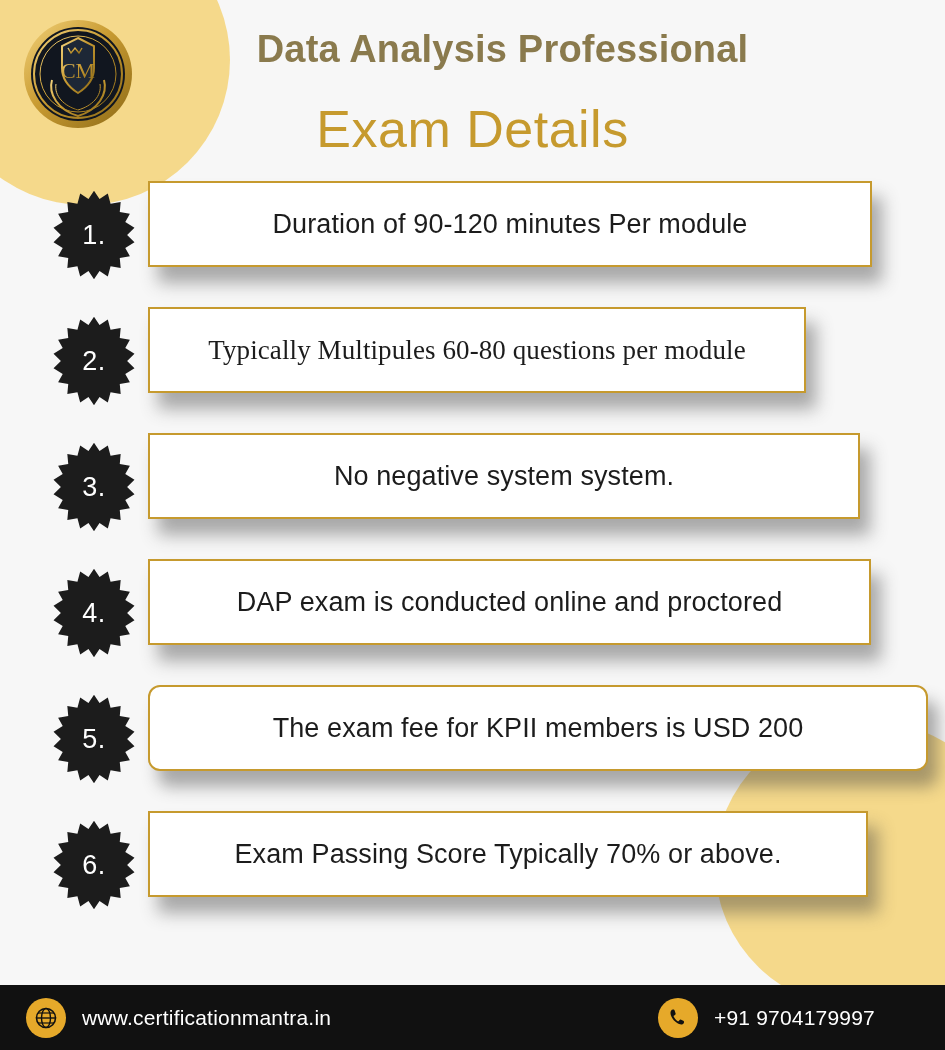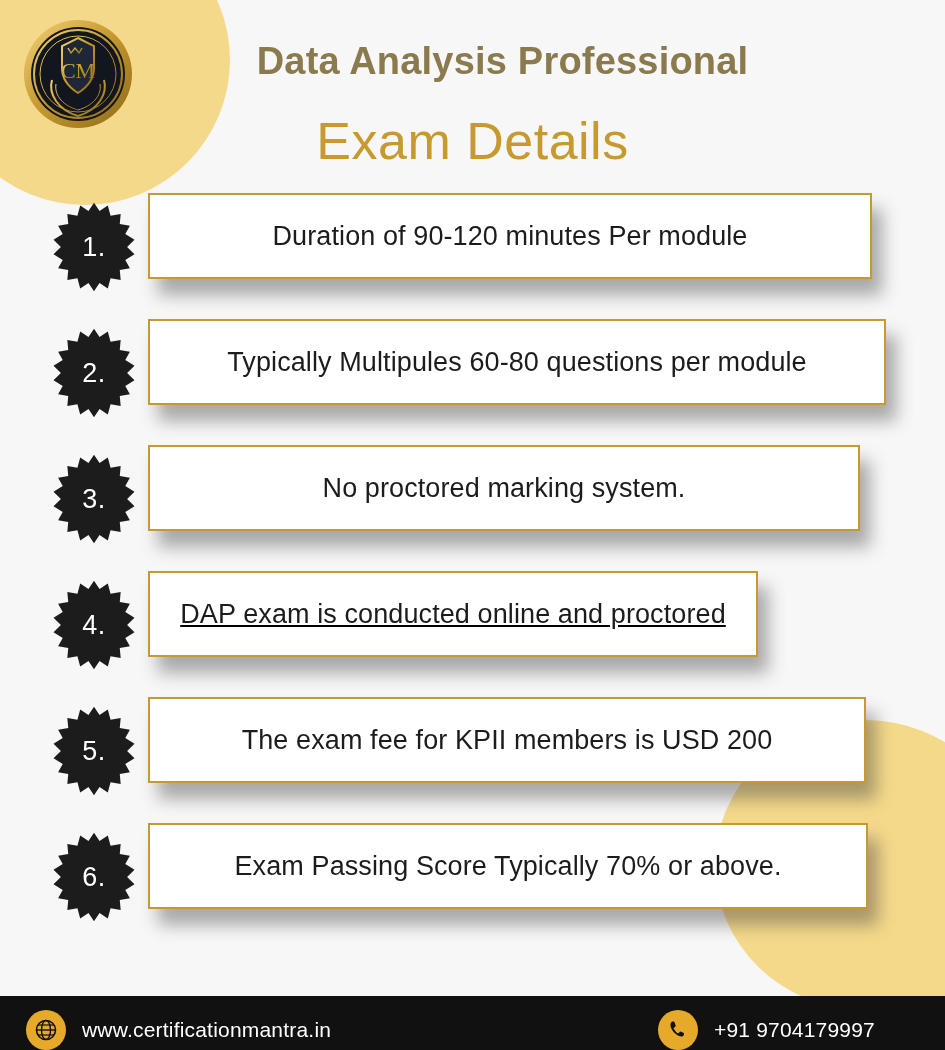--- a/index.html
+++ b/index.html
@@ -61,21 +61,21 @@
     top: 18px;
     width: 112px;
     height: 112px;
     z-index: 4;
   }
 
   
   .header {
     position: relative;
     z-index: 3;
-    padding-top: 40px;
+    padding-top: 28px;
     text-align: center;
   }
   .title {
     font-size: 38px;
     font-weight: bold;
     color: #8a7a4d;
     letter-spacing: 0.2px;
     padding-left: 60px;
   }
   .subtitle {
@@ -130,36 +130,36 @@
   }
   .card-text {
     font-size: 27px;
     color: #1c1c1c;
     white-space: nowrap;
     letter-spacing: 0.1px;
   }
 
   
   .row.r1 .card { width: 724px; }
-  .row.r2 .card { width: 738px; }
+  .row.r2 .card { width: 658px; font-family: Liberation Serif, serif; }
   .row.r3 .card { width: 712px; }
-  .row.r4 .card { width: 610px; text-decoration: underline; }
-  .row.r5 .card { width: 718px; }
+  .row.r4 .card { width: 723px; }
+  .row.r5 .card { width: 780px; border-radius: 12px; }
   .row.r6 .card { width: 720px; justify-content: center; }
 
   
   .footer {
     position: absolute;
     left: 0;
     bottom: 0;
     width: 945px;
-    height: 54px;
+    height: 65px;
     background: #111111;
     display: flex;
-    align-items: flex-end;
+    align-items: center;
     z-index: 6;
   }
   .footer .left {
     display: flex;
     align-items: center;
     margin-left: 26px;
   }
   .footer .right {
     display: flex;
     align-items: center;
@@ -247,21 +247,21 @@
   </div>
 
   <div class="row r3">
     <div class="badge">
       <svg width="92" height="92" viewBox="0 0 100 100" xmlns="http://www.w3.org/2000/svg">
         <polygon fill="#1c1c1c" points="50,2 56,11 65,5 68,16 79,14 78,25 89,27 84,36 94,42 86,50 94,58 84,64 89,73 78,75 79,86 68,84 65,95 56,89 50,98 44,89 35,95 32,84 21,86 22,75 11,73 16,64 6,58 14,50 6,42 16,36 11,27 22,25 21,14 32,16 35,5 44,11"></polygon>
       </svg>
       <div class="num">3.</div>
     </div>
     <div class="card">
-      <span class="card-text">No proctored marking system.</span>
+      <span class="card-text">No negative system system.</span>
     </div>
   </div>
 
   <div class="row r4">
     <div class="badge">
       <svg width="92" height="92" viewBox="0 0 100 100" xmlns="http://www.w3.org/2000/svg">
         <polygon fill="#1c1c1c" points="50,2 56,11 65,5 68,16 79,14 78,25 89,27 84,36 94,42 86,50 94,58 84,64 89,73 78,75 79,86 68,84 65,95 56,89 50,98 44,89 35,95 32,84 21,86 22,75 11,73 16,64 6,58 14,50 6,42 16,36 11,27 22,25 21,14 32,16 35,5 44,11"></polygon>
       </svg>
       <div class="num">4.</div>
     </div>

